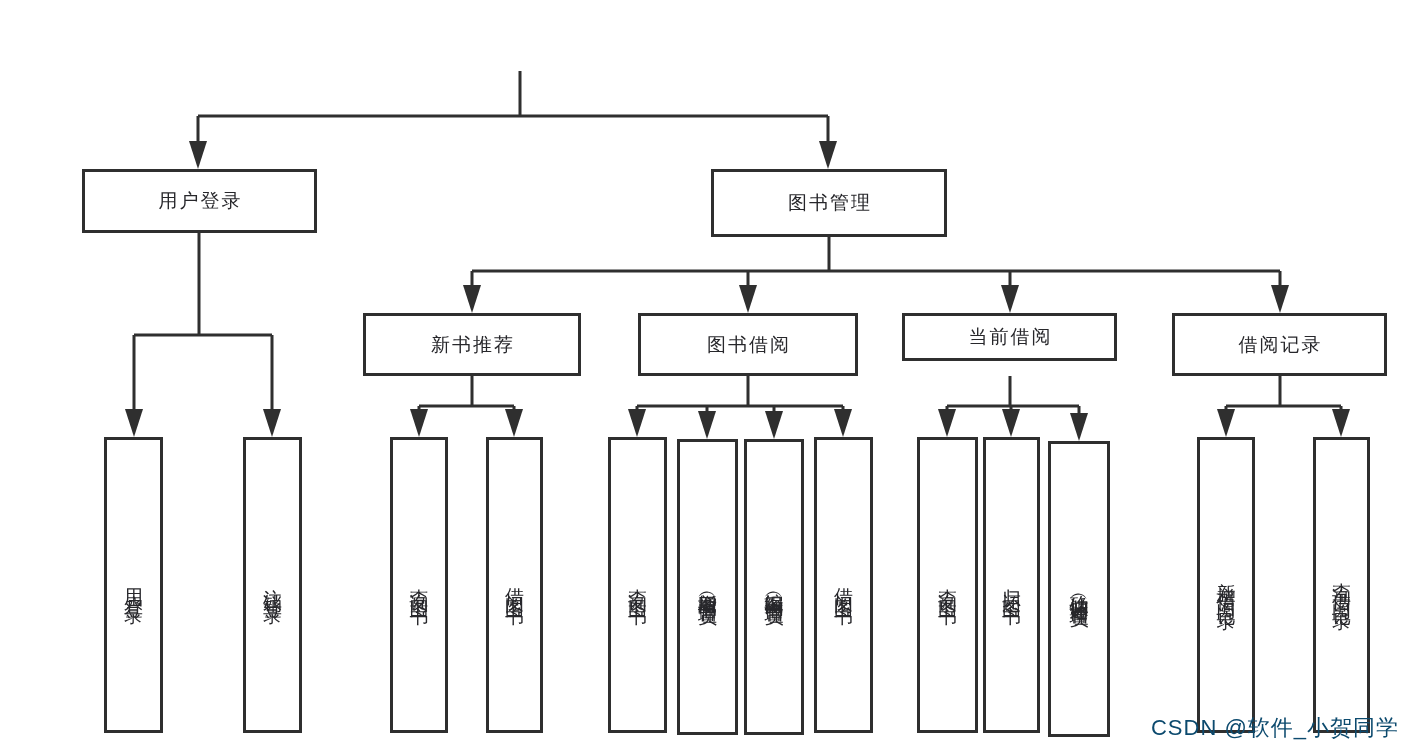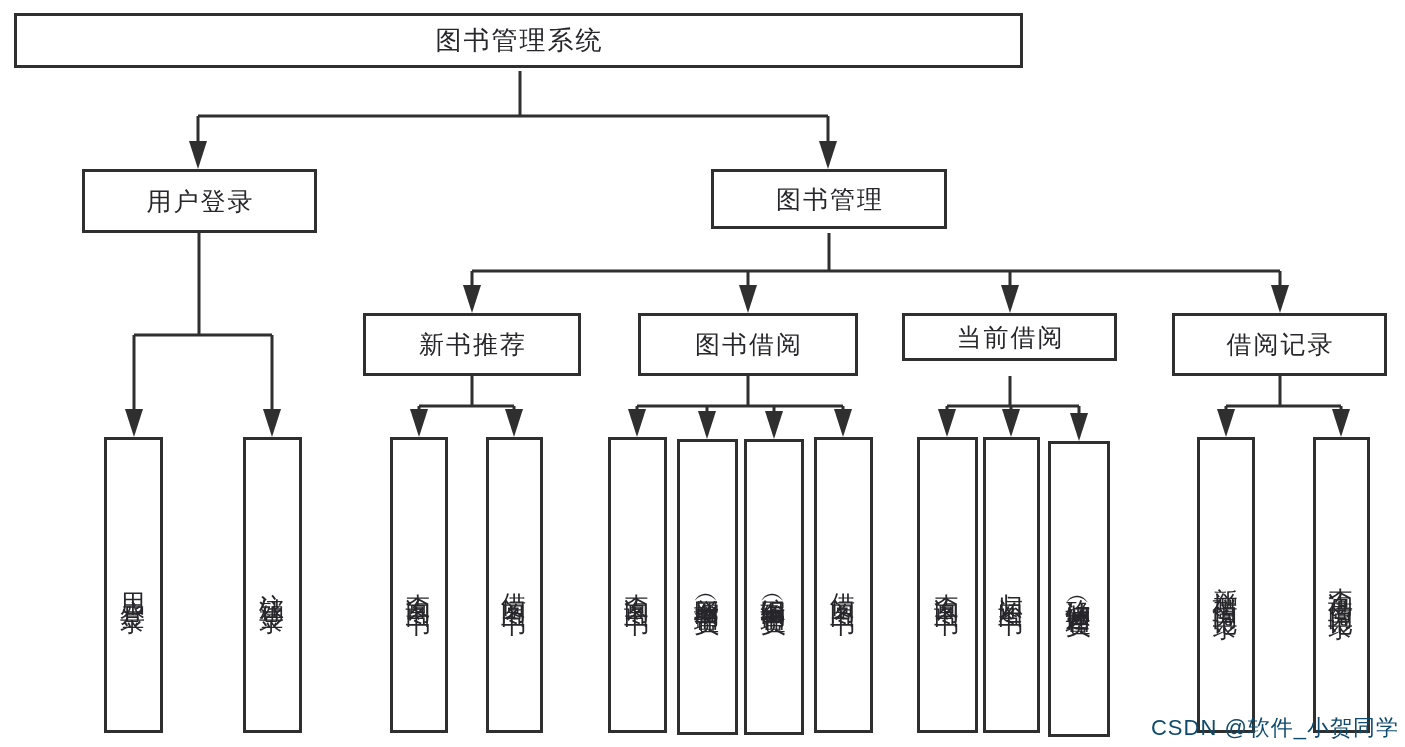--- a/index.html
+++ b/index.html
@@ -13,21 +13,21 @@
   #connectors{position:absolute;left:0;top:0;width:1405px;height:747px;}
   .node{
     position:absolute;
     box-sizing:border-box;
     border:3px solid #2f2f2f;
     background:#ffffff;
     display:flex;
     align-items:center;
     justify-content:center;
     color:#27272b;
-    font-size:25px;
+    font-size:19px;
     letter-spacing:2px;
     white-space:nowrap;
   }
   .hnode{text-indent:2px;}
   .root-node{font-size:26px;}
   .vnode{
     writing-mode:vertical-rl;
     text-orientation:mixed;
     letter-spacing:6px;
     white-space:nowrap;
@@ -80,24 +80,23 @@
       <path d="M765 411 L783 411 L774 439 Z"></path>
       <path d="M834 409 L852 409 L843 437 Z"></path>
       <path d="M938 409 L956 409 L947 437 Z"></path>
       <path d="M1002 409 L1020 409 L1011 437 Z"></path>
       <path d="M1070 413 L1088 413 L1079 441 Z"></path>
       <path d="M1217 409 L1235 409 L1226 437 Z"></path>
       <path d="M1332 409 L1350 409 L1341 437 Z"></path>
     </g>
   </svg>
 
-  <div class="node hnode root-node" style="left:14px;top:13px;width:1009px;height:55px;">图书管理系统</div>
 
   <div class="node hnode" style="left:82px;top:169px;width:235px;height:64px;">用户登录</div>
-  <div class="node hnode" style="left:711px;top:169px;width:236px;height:60px;">图书管理</div>
+  <div class="node hnode" style="left:711px;top:169px;width:236px;height:68px;">图书管理</div>
 
   <div class="node hnode" style="left:363px;top:313px;width:218px;height:63px;">新书推荐</div>
   <div class="node hnode" style="left:638px;top:313px;width:220px;height:63px;">图书借阅</div>
   <div class="node hnode" style="left:902px;top:313px;width:215px;height:48px;">当前借阅</div>
   <div class="node hnode" style="left:1172px;top:313px;width:215px;height:63px;">借阅记录</div>
 
   <div class="node vnode" style="left:104px;top:437px;width:59px;height:296px;">用户登录</div>
   <div class="node vnode" style="left:243px;top:437px;width:59px;height:296px;">注销登录</div>
 
   <div class="node vnode" style="left:390px;top:437px;width:58px;height:296px;">查询图书</div>

